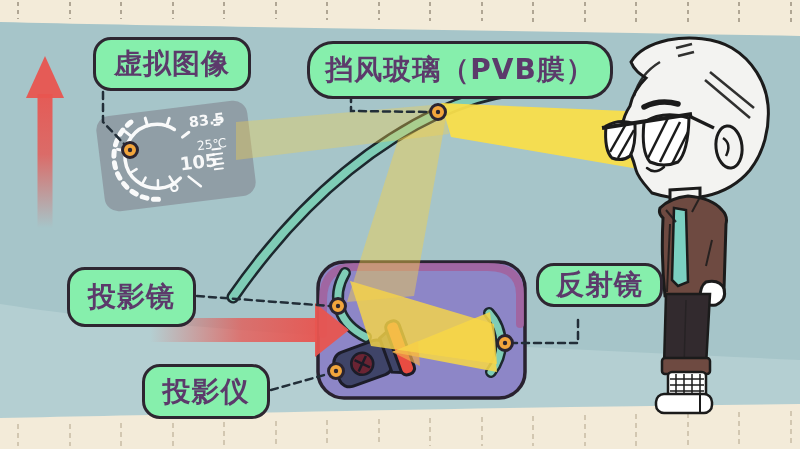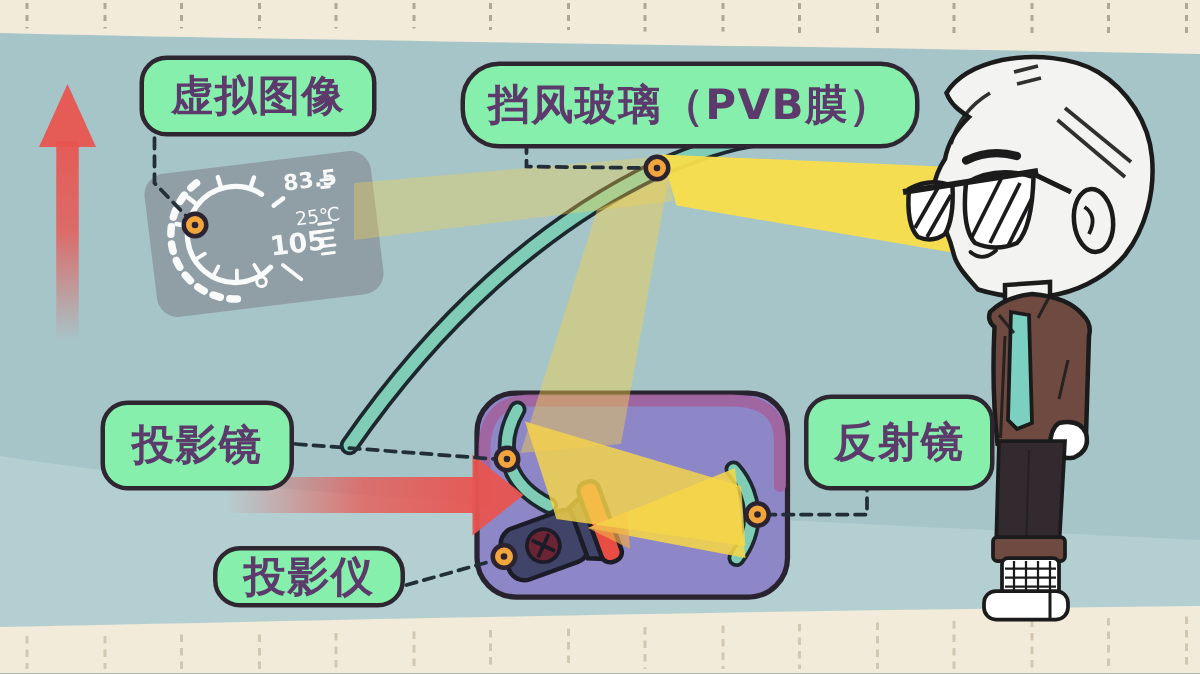--- a/index.html
+++ b/index.html
@@ -270,17 +270,17 @@
     </g>
   </g>
 </svg>
 
 <div class="callout" style="left:93px;top:37px;width:158px;height:54px;">虚拟图像</div>
 
 <div class="callout" style="left:307px;top:24px;width:306px;height:58px;border-radius:26px;margin-top:17px;">挡风玻璃（PVB膜）</div>
 
 <div class="callout" style="left:67px;top:267px;width:129px;height:60px;">投影镜</div>
 
-<div class="callout" style="left:536px;top:263px;width:127px;height:64px;text-align:center;">反射镜</div>
-
-<div class="callout" style="left:142px;top:364px;width:128px;height:41px;">投影仪</div>
+<div class="callout" style="left:536px;top:263px;width:127px;height:44px;text-align:center;">反射镜</div>
+
+<div class="callout" style="left:142px;top:364px;width:128px;height:55px;">投影仪</div>
 
 </div>
 
 </body></html>

